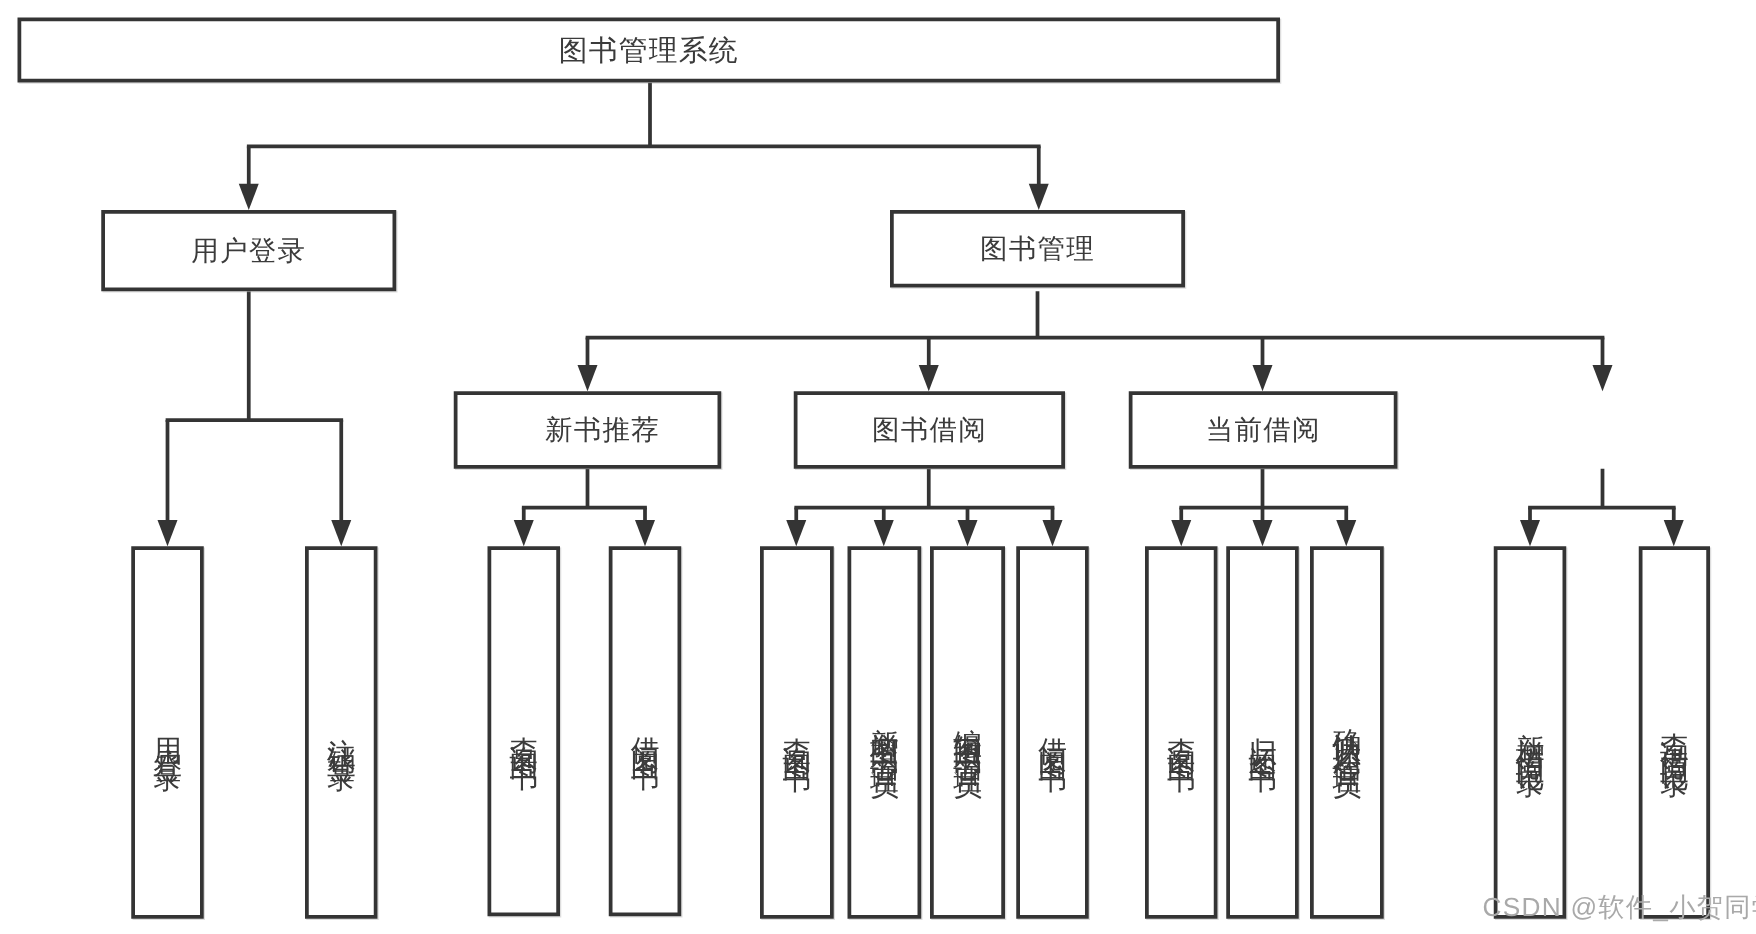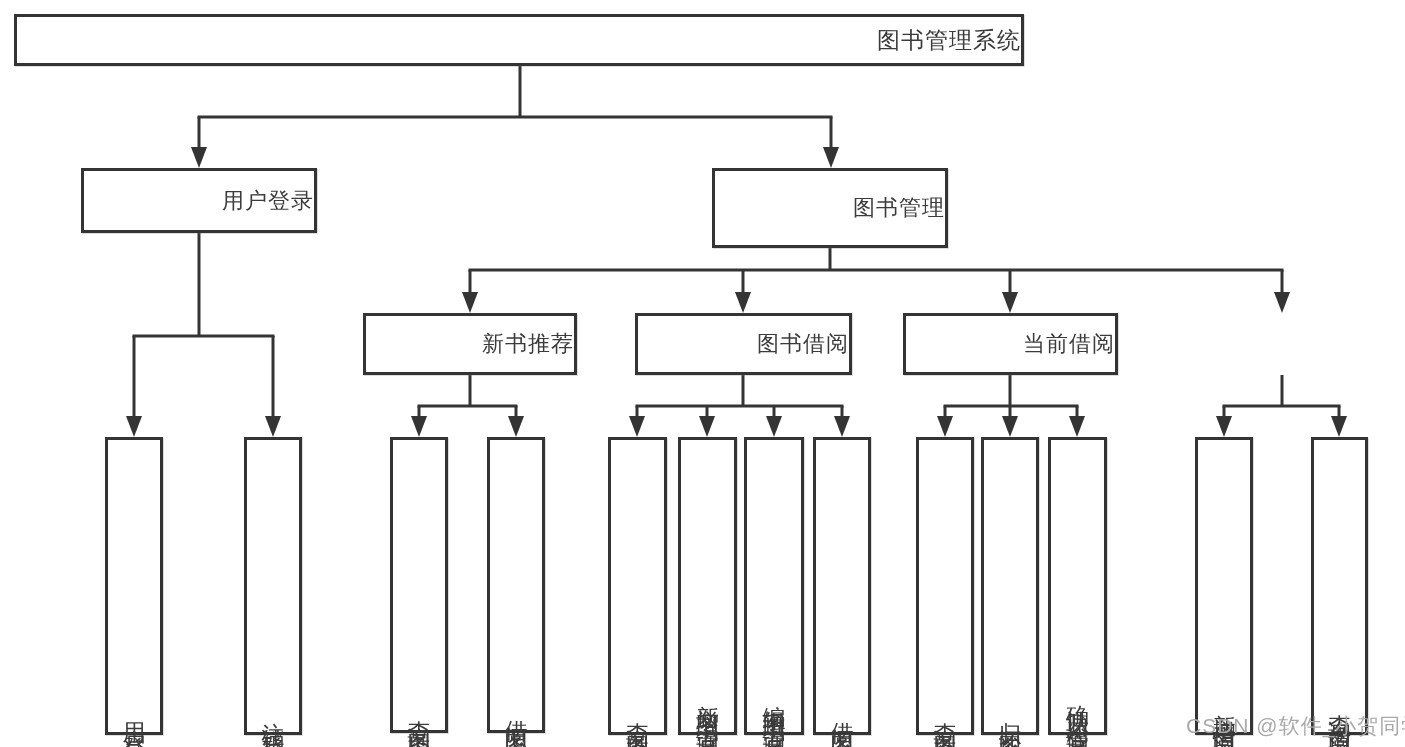--- a/index.html
+++ b/index.html
@@ -18,21 +18,21 @@
     z-index: 1;
   }
   .box {
     position: absolute;
     box-sizing: border-box;
     background: #ffffff;
     border: 3px solid #343434;
     color: #3b3b3b;
     display: flex;
     align-items: center;
-    justify-content: flex-end;
+    justify-content: center;
     z-index: 2;
     box-shadow: 1px 1px 0 rgba(120,120,120,0.25);
   }
   .hbox {
     font-size: 22px;
     letter-spacing: 1px;
     white-space: nowrap;
   }
   .root {
     font-size: 23px;
@@ -127,21 +127,21 @@
     </g>
   </svg>
 
   <div class="box hbox root" style="left:14px; top:14px; width:1010px; height:52px;">
     <span>图书管理系统</span>
   </div>
 
   <div class="box hbox" style="left:81px; top:168px; width:236px; height:65px;">
     <span>用户登录</span>
   </div>
-  <div class="box hbox" style="left:712px; top:168px; width:236px; height:80px;">
+  <div class="box hbox" style="left:712px; top:168px; width:236px; height:62px;">
     <span>图书管理</span>
   </div>
 
   <div class="box hbox" style="left:363px; top:313px; width:214px; height:62px;padding-left:24px;">
     <span>新书推荐</span>
   </div>
   <div class="box hbox" style="left:903px; top:313px; width:215px; height:62px;">
     <span>当前借阅</span>
   </div>
   <div class="box hbox" style="left:635px; top:313px; width:217px; height:62px;">

